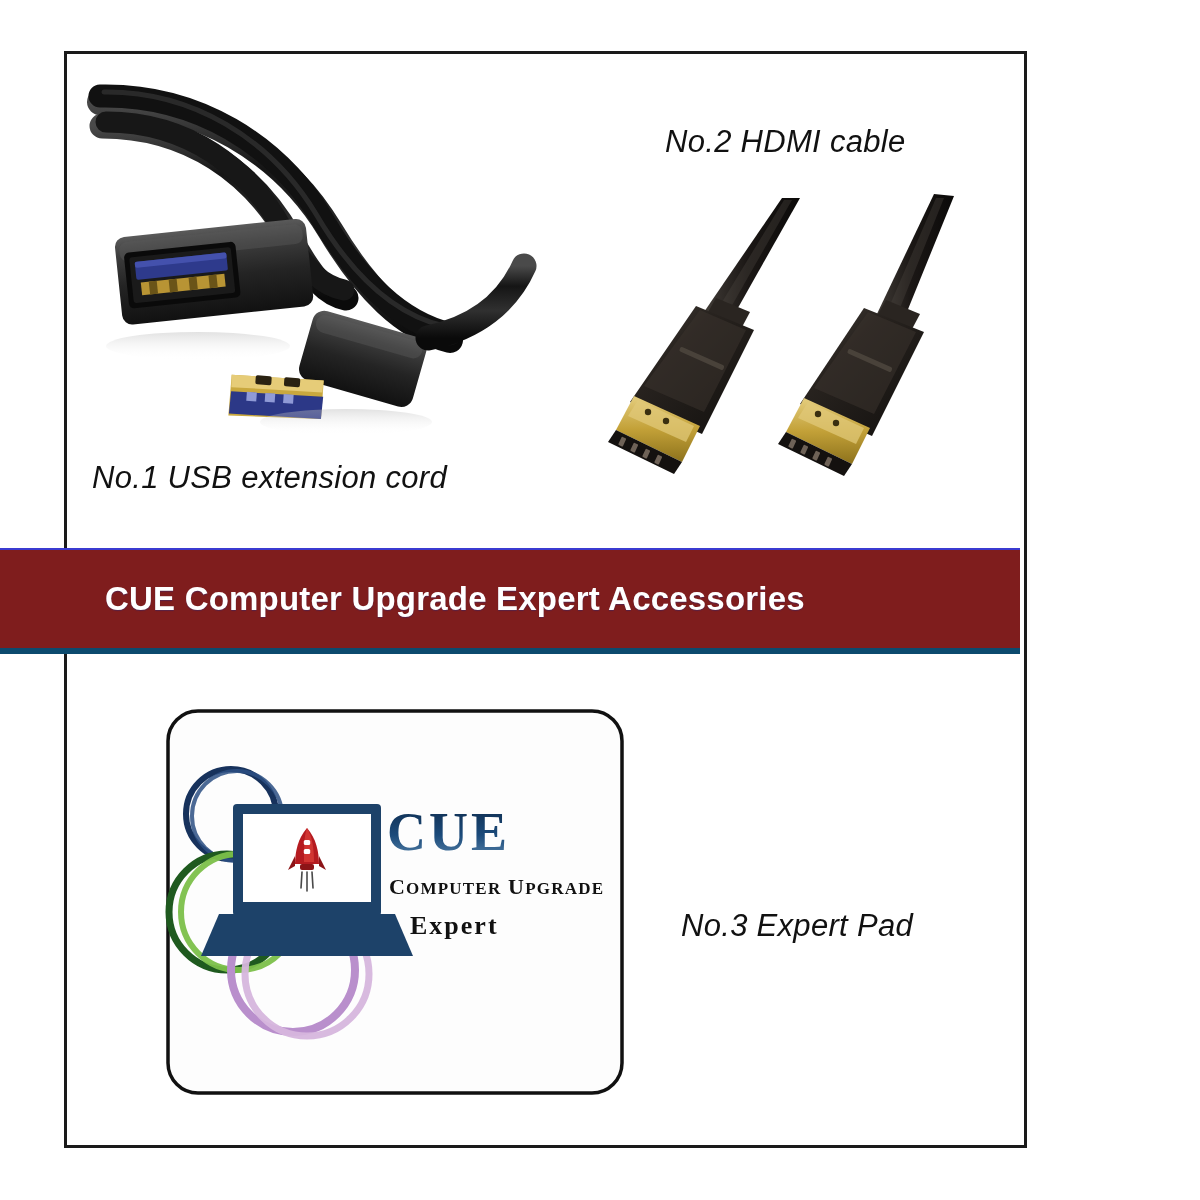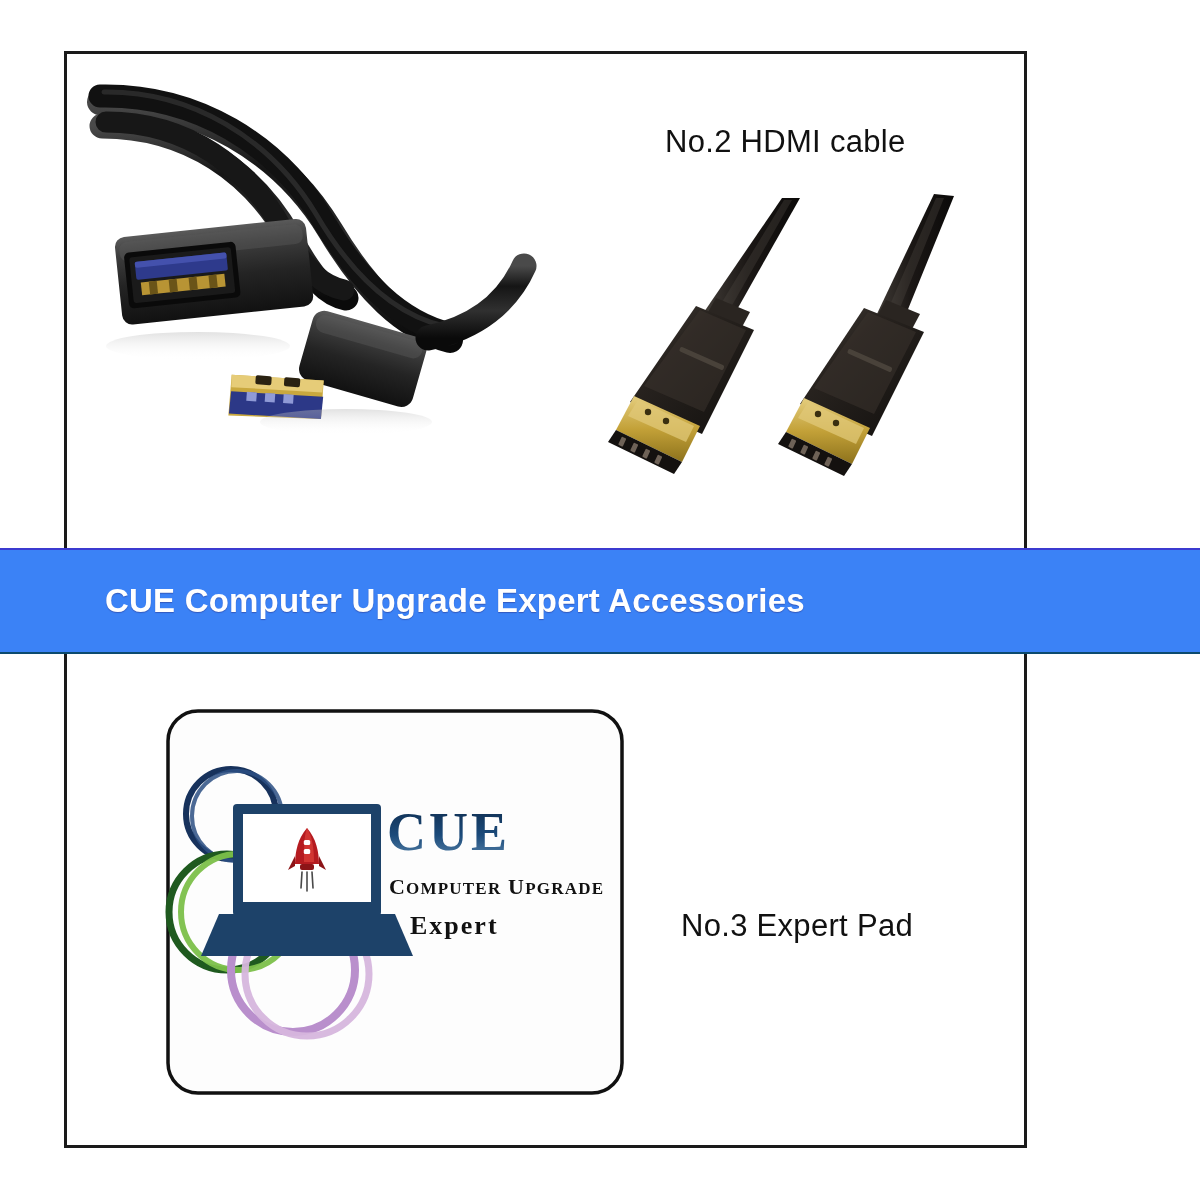--- a/index.html
+++ b/index.html
@@ -29,25 +29,25 @@
     border: 3px solid #1a1a1a;
     box-sizing: border-box;
     background: transparent;
   }
 
   
   .banner {
     position: absolute;
     left: 0px;
     top: 548px;
-    width: 1200px;
+    width: 1020px;
     height: 106px;
-    background: #3b82f6;
+    background: #7f1d1d;
     border-top: 2px solid #3b3ad0;
-    border-bottom: 2px solid #0c4a6e;
+    border-bottom: 6px solid #0c4a6e;
     box-sizing: border-box;
     z-index: 30;
   }
   .banner-text {
     position: absolute;
     left: 105px;
     top: 50%;
     transform: translateY(-50%);
     color: #ffffff;
     font-family: "Liberation Sans", sans-serif;
@@ -60,20 +60,21 @@
 
   
   .caption {
     position: absolute;
     font-family: "Liberation Sans", sans-serif;
     font-weight: 400;
     font-size: 31px;
     color: #111111;
     white-space: nowrap;
     letter-spacing: 0.3px;
+    font-style: italic;
   }
   .cap-usb  { left: 92px;  top: 460px; }
   .cap-hdmi { left: 665px; top: 124px; }
   .cap-pad  { left: 681px; top: 908px; }
 
   
   .art { position: absolute; text-decoration: underline; }
   .art svg { display: block; }
 
   .art-usb  { left: 78px;  top: 70px;  width: 460px; height: 390px; }
@@ -156,20 +157,21 @@
         <rect x="62" y="25" width="10" height="9" fill="#8f9ad6" transform="rotate(-12 67 29)"></rect>
       </g>
 
       <path d="M 350 268 C 398 258 430 232 446 196" fill="none" stroke="url(#cableShade)" stroke-width="25" stroke-linecap="round"></path>
 
       <ellipse cx="120" cy="276" rx="92" ry="14" fill="url(#reflect)"></ellipse>
       <ellipse cx="268" cy="352" rx="86" ry="13" fill="url(#reflect)"></ellipse>
     </svg>
   </div>
 
+  <div class="caption cap-usb">No.1 USB extension cord</div>
 
   <div class="art art-hdmi">
     <svg viewBox="0 0 420 300" width="420" height="300" aria-label="HDMI cable">
       <defs>
         <linearGradient id="hdmiShell" x1="0" y1="0" x2="1" y2="1">
           <stop offset="0%" stop-color="#4b4540"></stop>
           <stop offset="35%" stop-color="#28231f"></stop>
           <stop offset="100%" stop-color="#110f0d"></stop>
         </linearGradient>
         <linearGradient id="hdmiCord" x1="0" y1="0" x2="1" y2="0">

